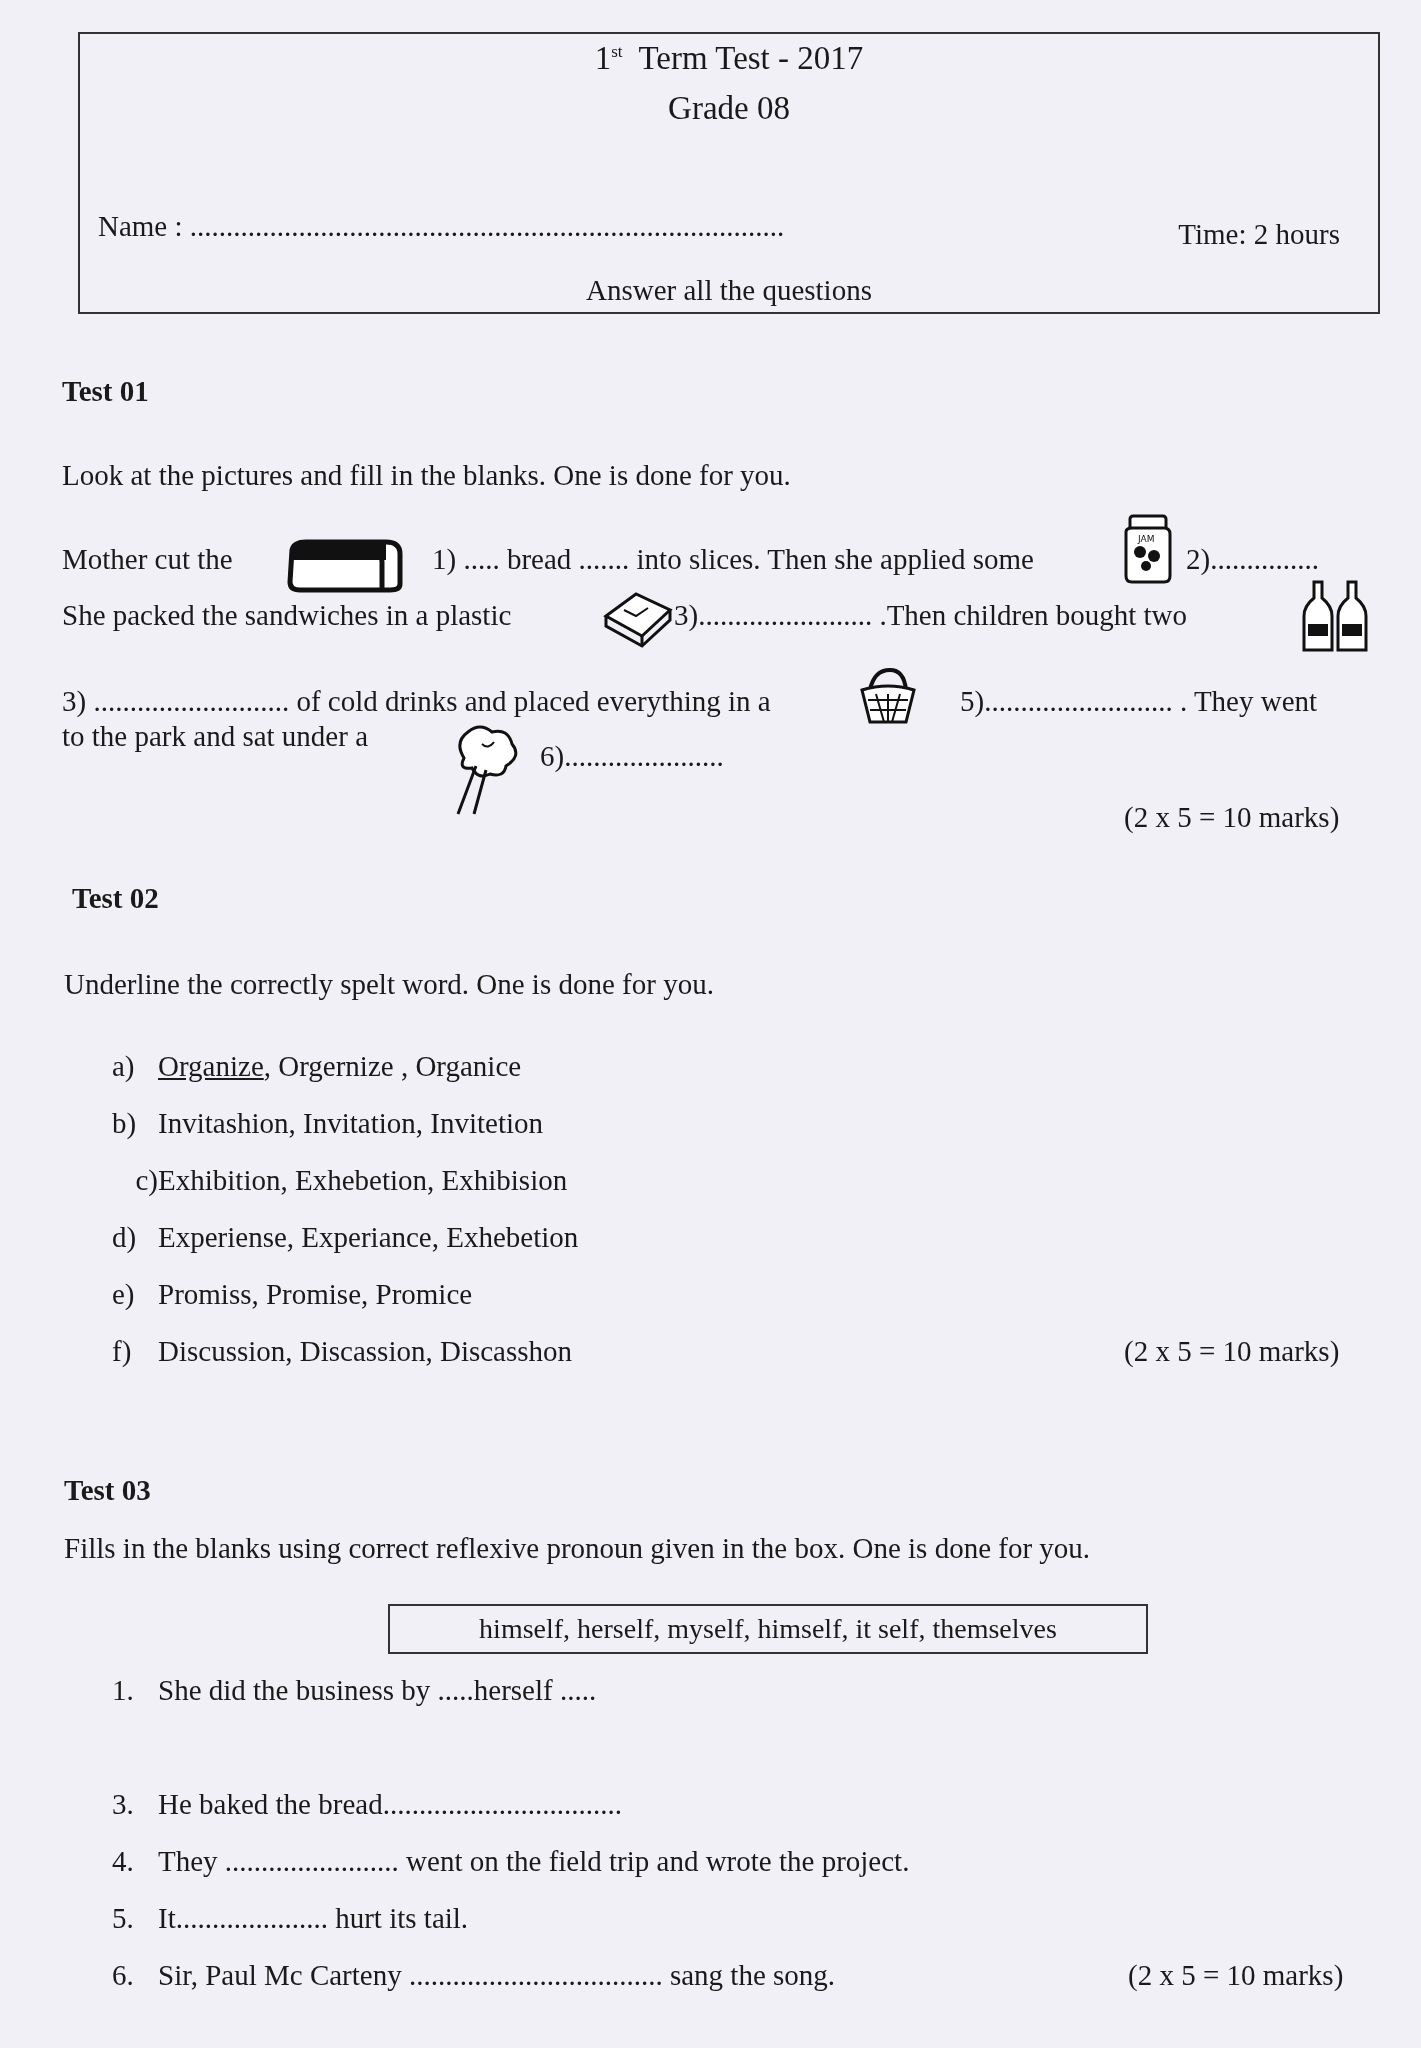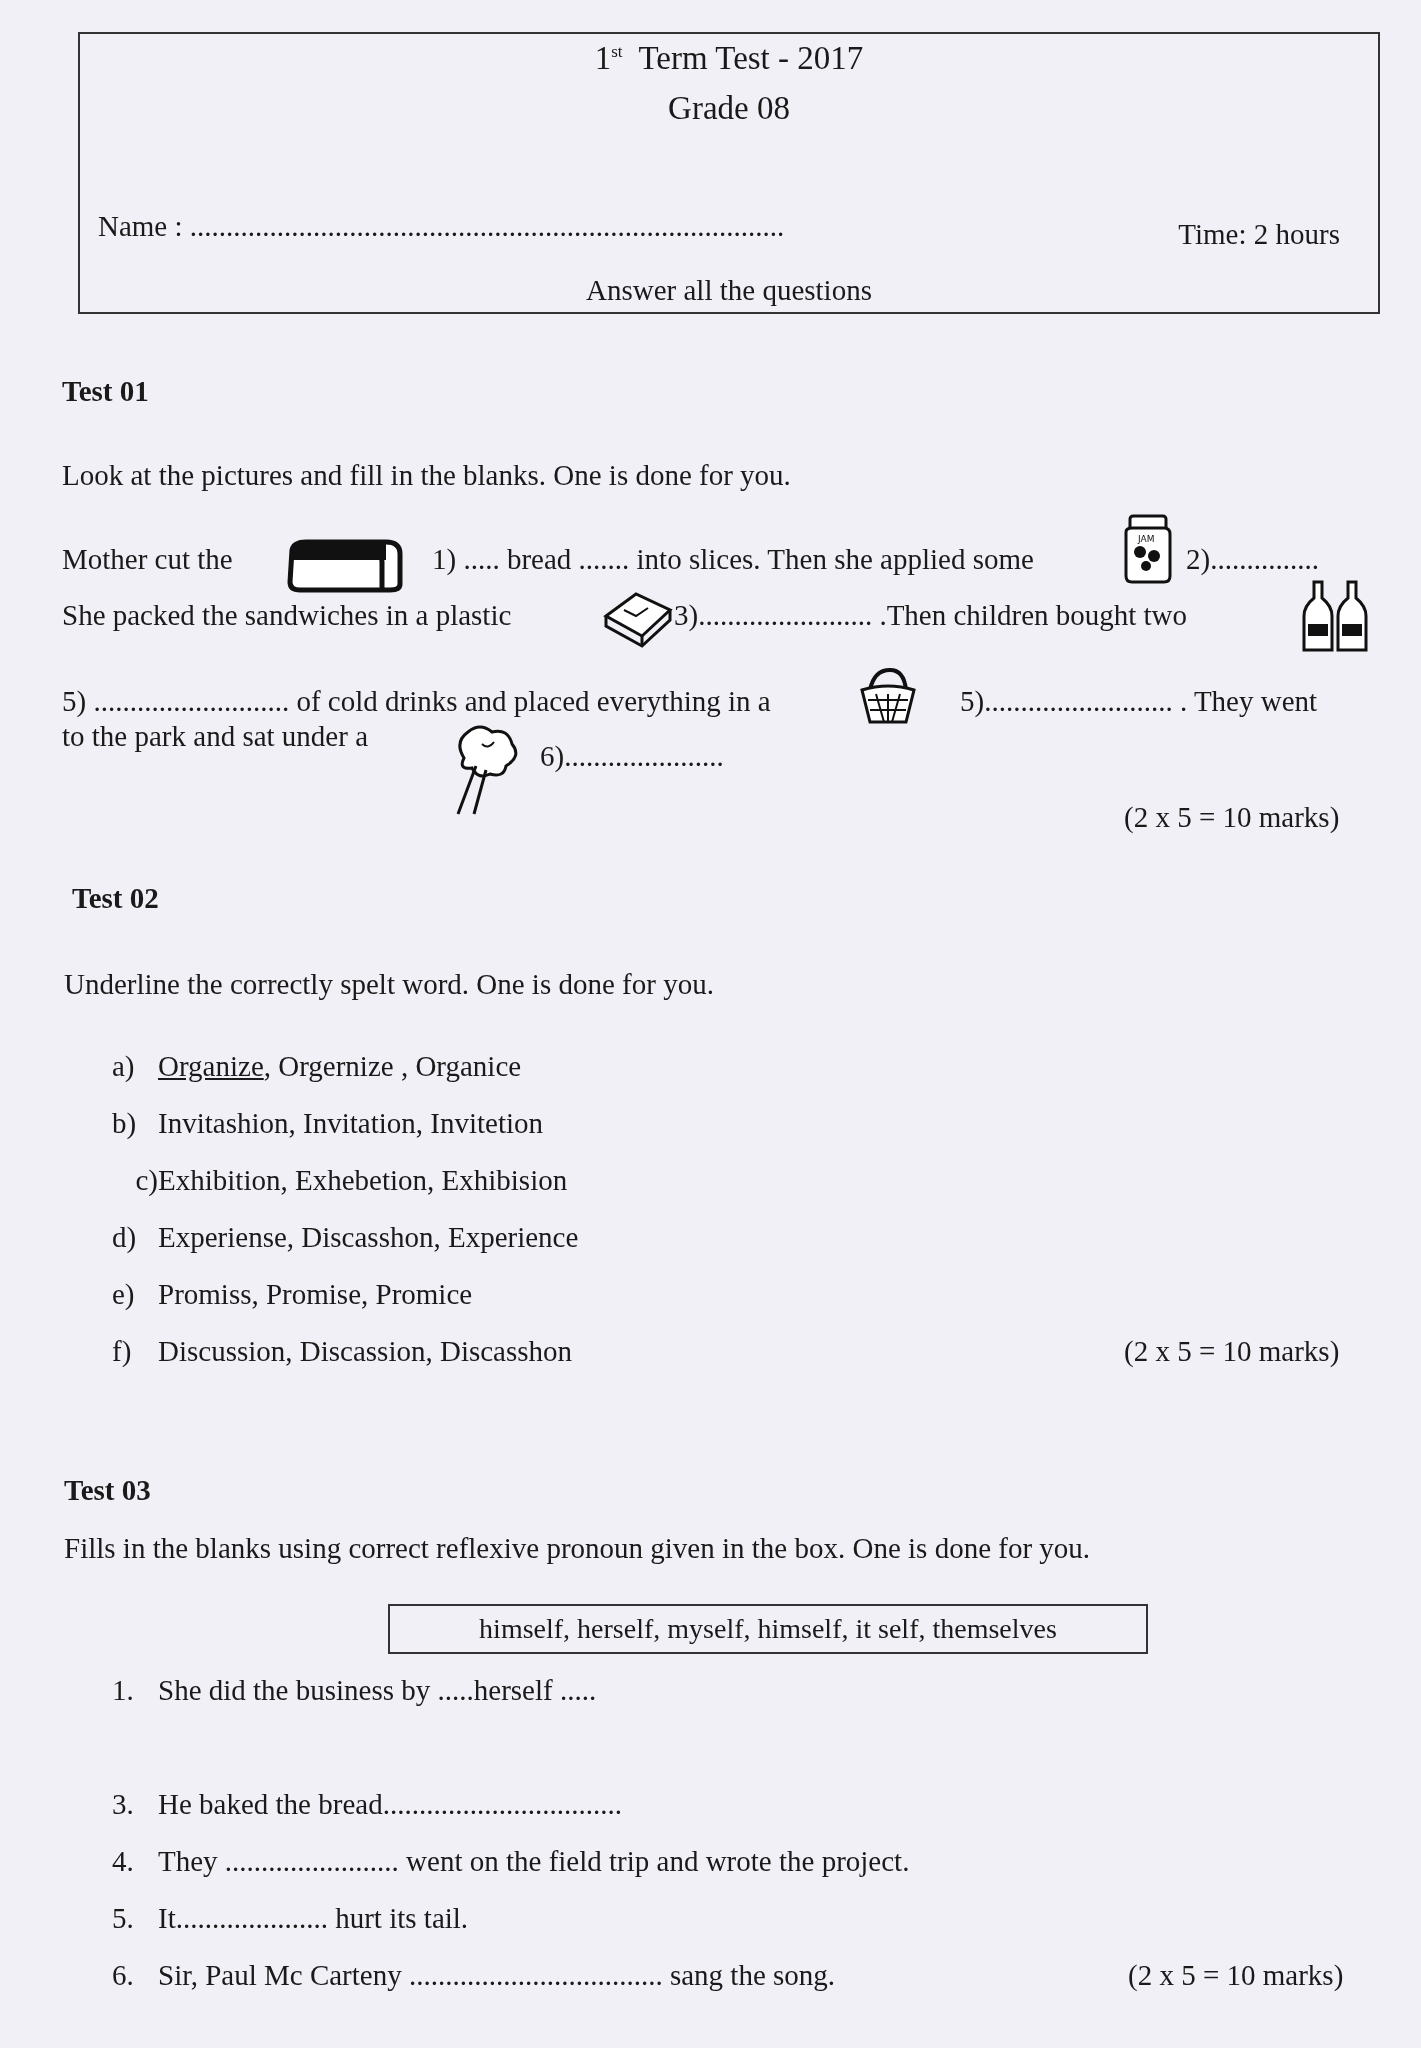--- a/index.html
+++ b/index.html
@@ -79,21 +79,21 @@
     <path d="M24 22 L36 28 L48 20" fill="none" stroke="#111" stroke-width="2"></path>
   </svg>
   <div class="abs" style="left:674px; top:599px;">3)........................ .Then children bought two</div>
   <svg class="pic" style="left:1300px; top:578px;" width="76" height="78" viewBox="0 0 76 78">
     <path d="M14 4 L22 4 L22 20 Q32 28 32 38 L32 72 L4 72 L4 38 Q4 28 14 20 Z" fill="#fff" stroke="#111" stroke-width="3"></path>
     <path d="M48 4 L56 4 L56 20 Q66 28 66 38 L66 72 L38 72 L38 38 Q38 28 48 20 Z" fill="#fff" stroke="#111" stroke-width="3"></path>
     <rect x="8" y="46" width="20" height="12" fill="#111"></rect>
       <rect x="42" y="46" width="20" height="12" fill="#111"></rect>
   </svg>
 
-  <div class="abs" style="left:62px; top:685px;">5) ........................... of cold drinks and placed everything in a</div>
+  <div class="abs" style="left:62px; top:685px;">3) ........................... of cold drinks and placed everything in a</div>
   <svg class="pic" style="left:856px; top:664px;" width="64" height="64" viewBox="0 0 64 64">
     <path d="M14 26 Q18 6 34 6 Q48 6 50 26" fill="none" stroke="#111" stroke-width="4"></path>
     <path d="M6 26 Q32 18 58 26 L50 58 L14 58 Z" fill="#fff" stroke="#111" stroke-width="3"></path>
     <path d="M12 36 L52 36 M14 46 L50 46 M20 30 L28 58 M32 30 L32 58 M44 30 L36 58" stroke="#111" stroke-width="2"></path>
   </svg>
   <div class="abs" style="left:960px; top:685px;">5).......................... . They went</div>
 
   <div class="abs" style="left:62px; top:720px;">to the park and sat under a</div>
   <svg class="pic" style="left:434px; top:722px;" width="90" height="96" viewBox="0 0 90 96">
     <path d="M30 36 Q20 20 34 10 Q46 0 58 10 Q74 6 78 22 Q88 34 72 44 Q70 56 56 52 Q44 58 38 46 Q24 48 30 36 Z" fill="#fff" stroke="#111" stroke-width="3"></path>
@@ -109,21 +109,21 @@
   <div class="abs" style="left:112px; top:1050px;">
     <span class="list-num">a)</span><span class="underline">Organize</span><span>,  Orgernize , Organice</span>
   </div>
   <div class="abs" style="left:112px; top:1107px;">
     <span class="list-num">b)</span><span>Invitashion,  Invitation,  Invitetion</span>
   </div>
   <div class="abs" style="left:112px; top:1164px;text-align:right;">
     <span class="list-num">c)</span><span>Exhibition,  Exhebetion,  Exhibision</span>
   </div>
   <div class="abs" style="left:112px; top:1221px;">
-    <span class="list-num">d)</span><span>Experiense,  Discasshon,  Experience</span>
+    <span class="list-num">d)</span><span>Experiense,  Experiance,  Exhebetion</span>
   </div>
   <div class="abs" style="left:112px; top:1278px;">
     <span class="list-num">e)</span><span>Promiss,  Promise,  Promice</span>
   </div>
   <div class="abs" style="left:112px; top:1335px;">
     <span class="list-num">f)</span><span>Discussion,  Discassion,  Discasshon</span>
   </div>
   <div class="marks" style="left:1124px; top:1335px;">(2 x 5 = 10 marks)</div>
 
   <div class="abs heading" style="left:64px; top:1474px;">Test 03</div>

